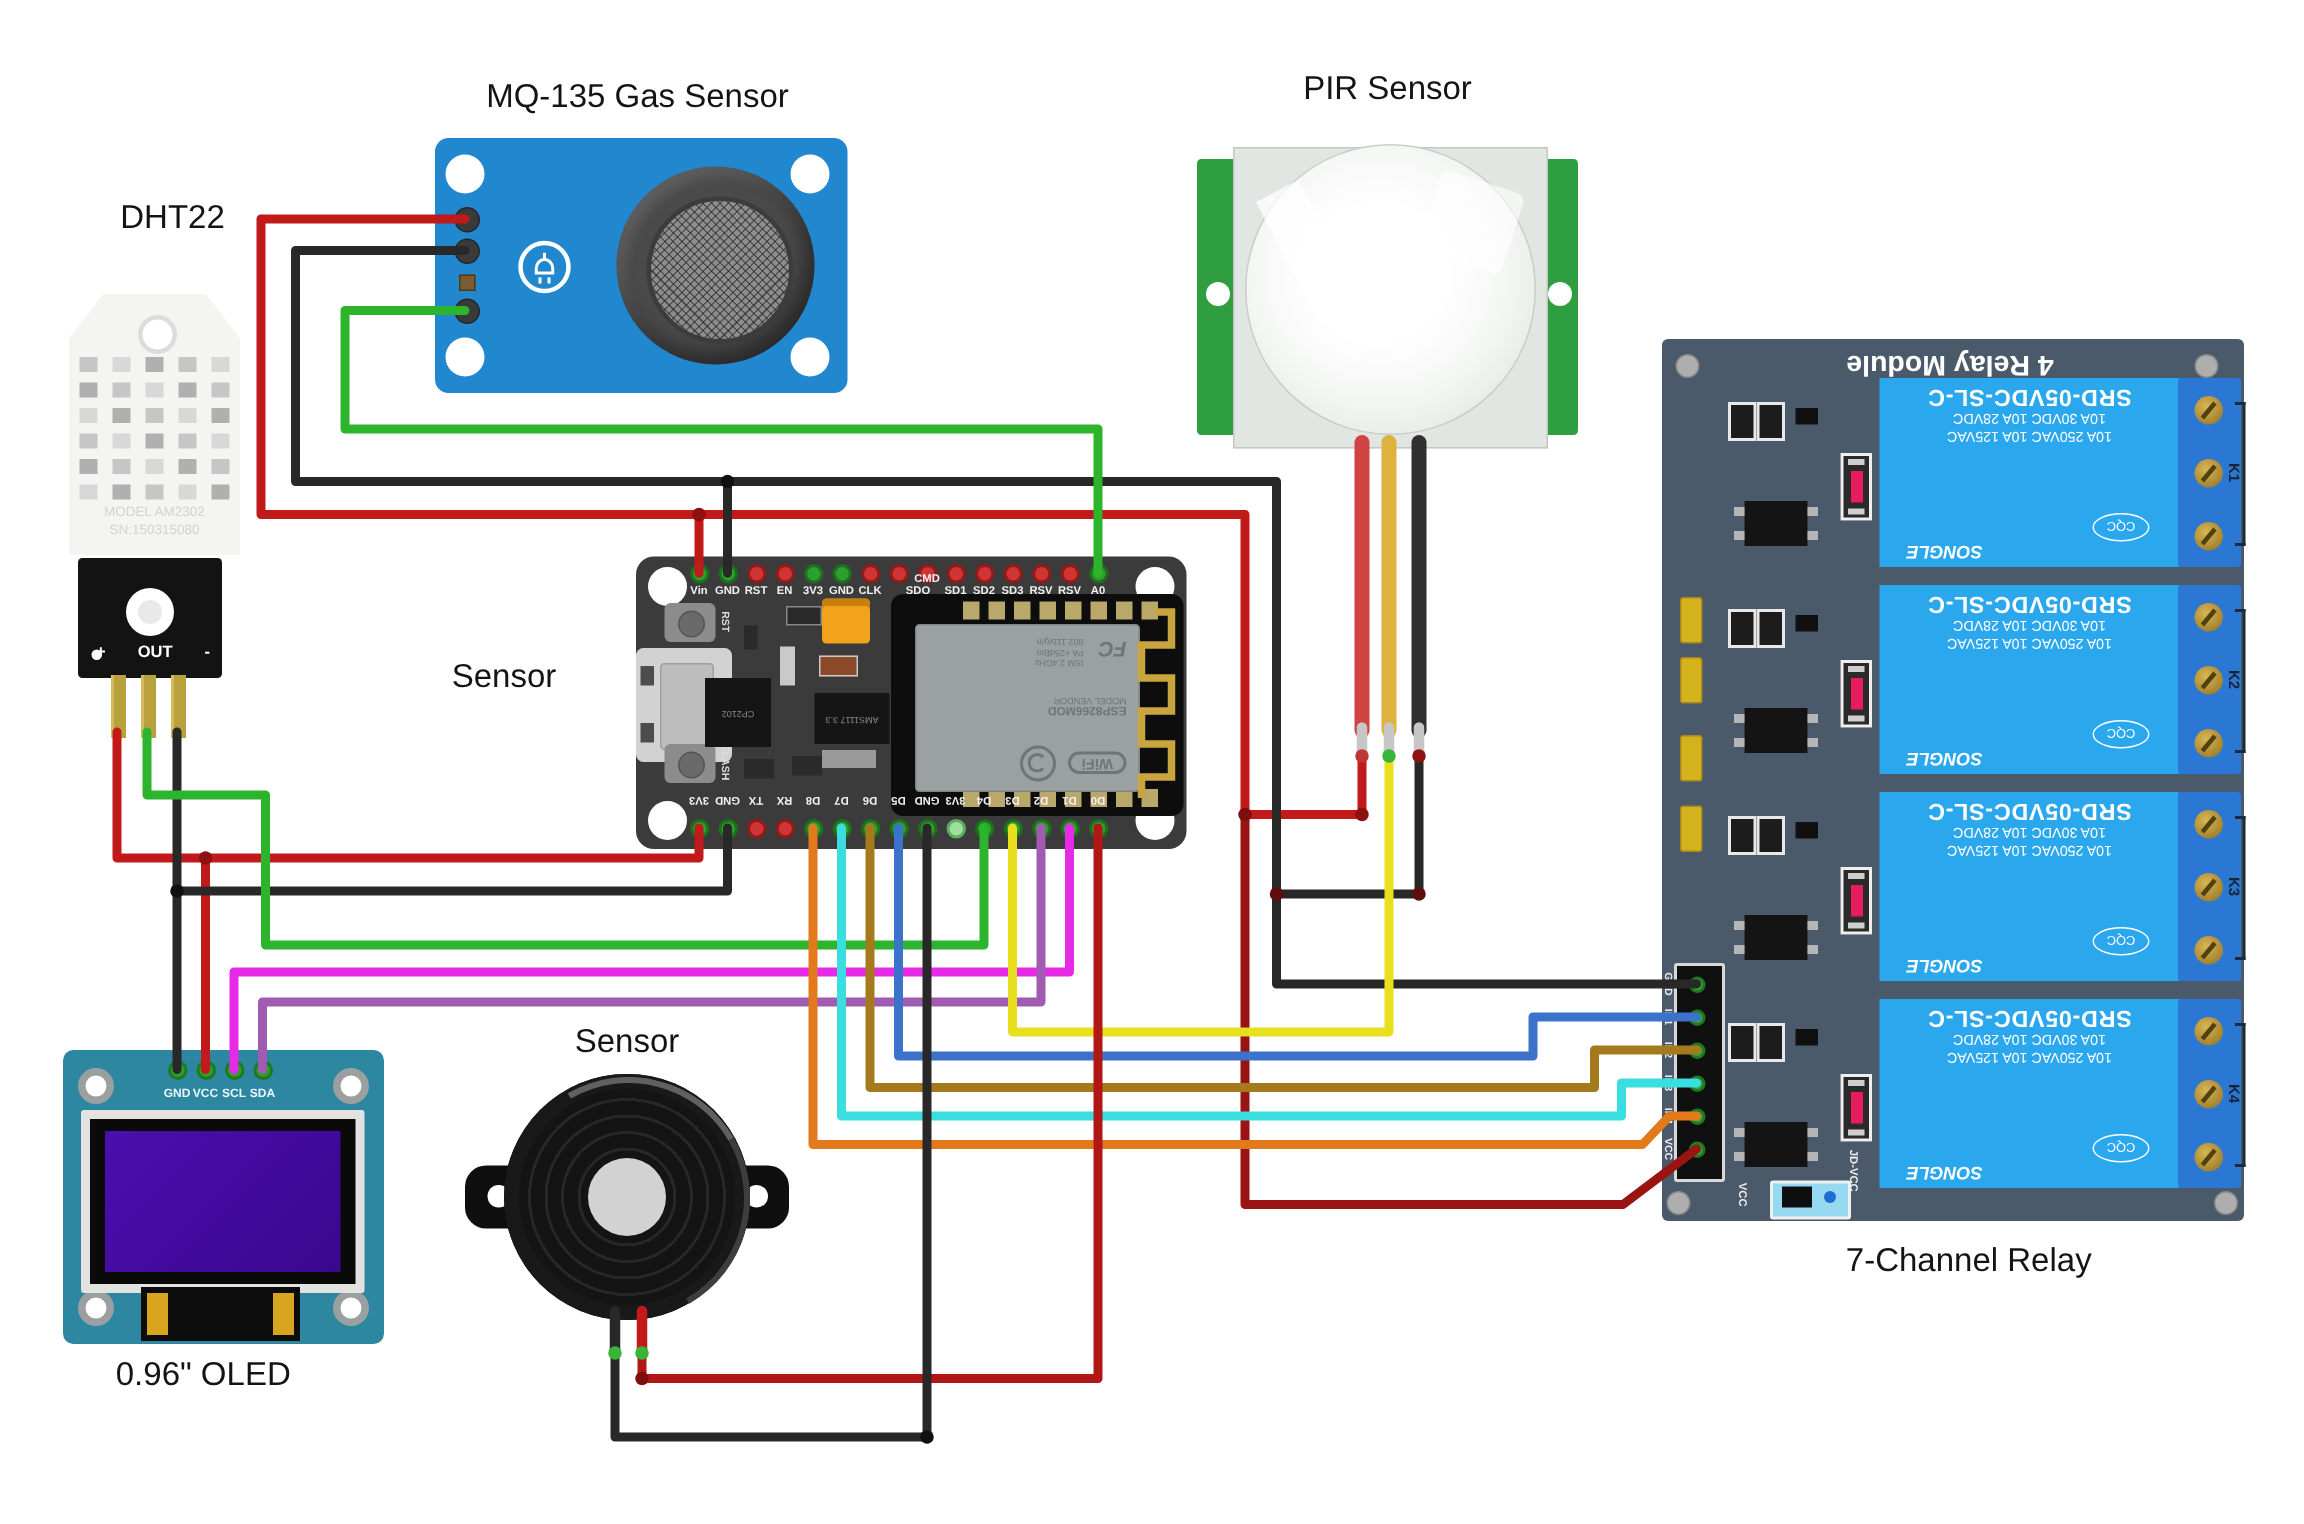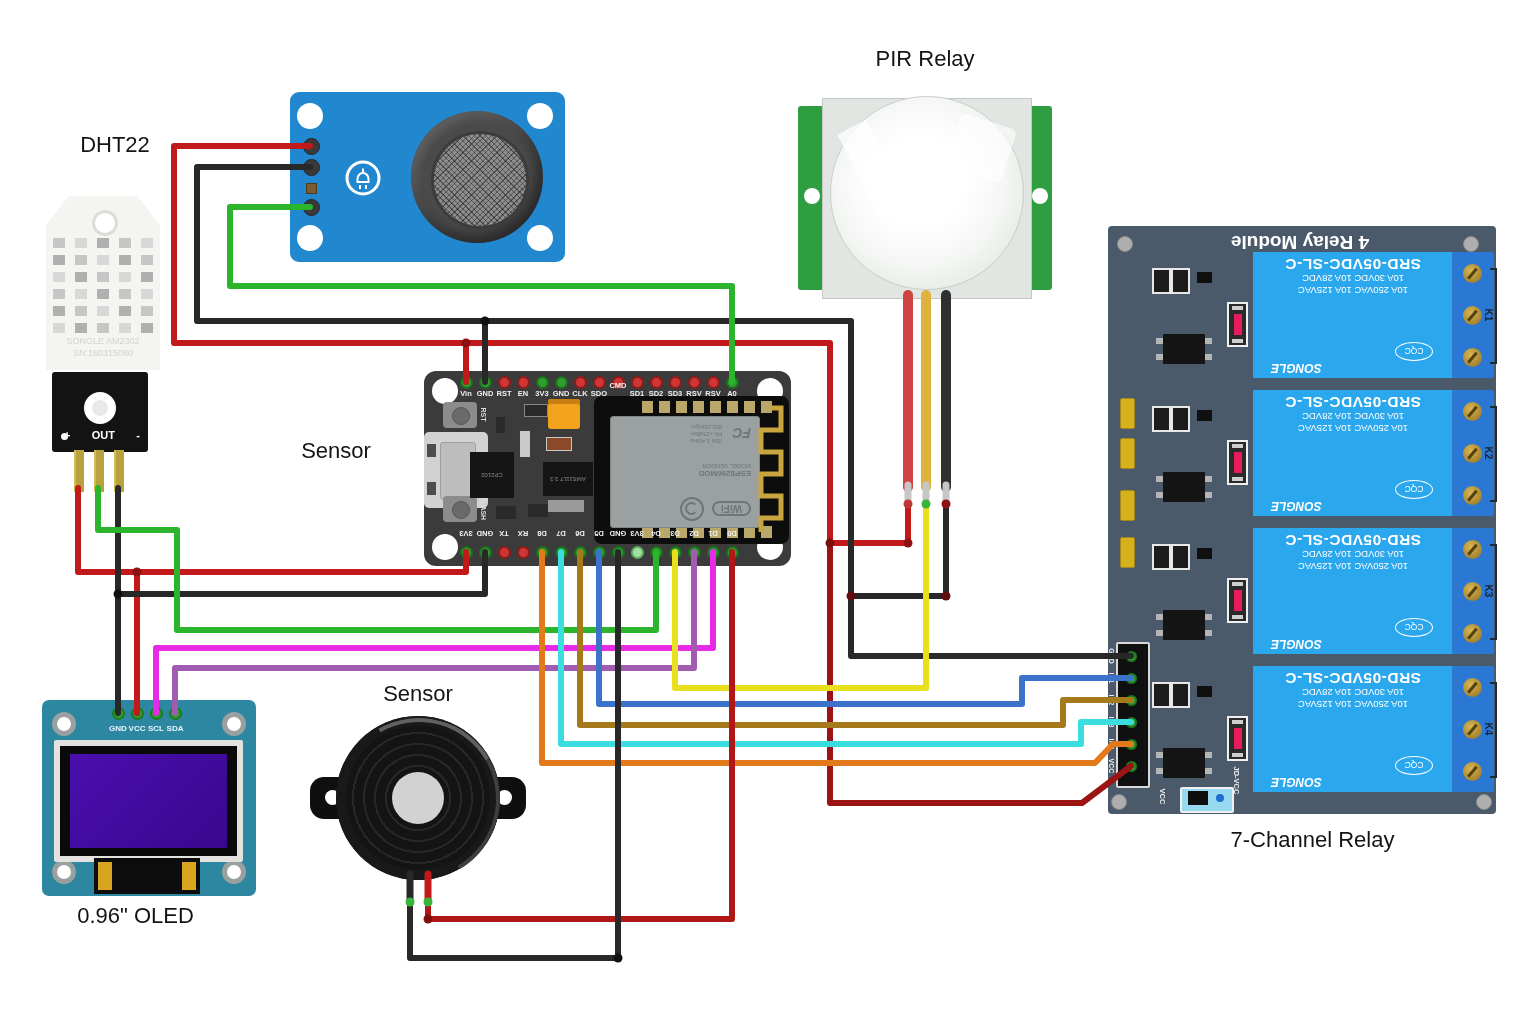--- a/index.html
+++ b/index.html
@@ -118,21 +118,22 @@
   .jlabel{position:absolute;font-size:7.5px;font-weight:bold;color:#ececec;transform:rotate(90deg);
     width:36px;text-align:center;}
   #wires{position:absolute;left:0;top:0;z-index:40;pointer-events:none;}
 </style>
 </head>
 <body>
 
 <div id="canvas">
 
   <div class="cap" style="left:50px;top:132px;width:130px;">DHT22</div>
-  <div class="cap" style="left:810px;top:46px;width:230px;">PIR Relay</div>
+  <div class="cap" style="left:300px;top:51px;width:250px;">MQ-135 Gas Sensor</div>
+  <div class="cap" style="left:810px;top:46px;width:230px;">PIR Sensor</div>
   <div class="cap" style="left:276px;top:438px;width:120px;">Sensor</div>
   <div class="cap" style="left:355px;top:681px;width:126px;">Sensor</div>
   <div class="cap" style="left:53px;top:903px;width:165px;">0.96" OLED</div>
   <div class="cap" style="left:1195px;top:827px;width:235px;">7-Channel Relay</div>
 
   <div>
     <div class="abs dht-body"></div>
     <div class="abs dht-hole"></div>
     <div class="abs dht-grid" id="dht-grid">
         <div style="background: rgb(198, 198, 198);"></div>
@@ -159,21 +160,21 @@
         <div style="background: rgb(198, 198, 198);"></div>
         <div style="background: rgb(216, 216, 216);"></div>
         <div style="background: rgb(176, 176, 176);"></div>
         <div style="background: rgb(198, 198, 198);"></div>
         <div style="background: rgb(216, 216, 216);"></div>
         <div style="background: rgb(176, 176, 176);"></div>
         <div style="background: rgb(198, 198, 198);"></div>
         <div style="background: rgb(216, 216, 216);"></div>
         <div style="background: rgb(176, 176, 176);"></div>
       </div>
-    <div class="abs dht-brand" style="top:336px;">SONGLE AM2302</div>
+    <div class="abs dht-brand" style="top:336px;">MODEL AM2302</div>
     <div class="abs dht-brand" style="top:348px;">SN:150315080</div>
     <div class="abs dht-base"></div>
     <div class="abs dht-bighole"></div>
     <div class="abs dht-bighole-in"></div>
     <div class="abs dht-dot"></div>
     <div class="abs dht-pinrow">
       <span>+</span>
       <span>OUT</span>
       <span>-</span>
     </div>
@@ -301,21 +302,21 @@
         <div class="pin-label" style="left: 67px; top: 18px;">RST</div>
         <div class="pin-dot" style="left: 92.5px; top: 4.5px; background: rgb(207, 53, 53); border: 2px solid rgb(143, 27, 27); box-sizing: border-box;"></div>
         <div class="pin-label" style="left: 86px; top: 18px;">EN</div>
         <div class="pin-dot" style="left: 111.5px; top: 4.5px; background: rgb(46, 158, 46); border: 2px solid rgb(29, 111, 29); box-sizing: border-box;"></div>
         <div class="pin-label" style="left: 105px; top: 18px;">3V3</div>
         <div class="pin-dot" style="left: 130.5px; top: 4.5px; background: rgb(46, 158, 46); border: 2px solid rgb(29, 111, 29); box-sizing: border-box;"></div>
         <div class="pin-label" style="left: 124px; top: 18px;">GND</div>
         <div class="pin-dot" style="left: 149.5px; top: 4.5px; background: rgb(207, 53, 53); border: 2px solid rgb(143, 27, 27); box-sizing: border-box;"></div>
         <div class="pin-label" style="left: 143px; top: 18px;">CLK</div>
         <div class="pin-dot" style="left: 168.5px; top: 4.5px; background: rgb(207, 53, 53); border: 2px solid rgb(143, 27, 27); box-sizing: border-box;"></div>
-        <div class="pin-label" style="left: 162px; top: 18px;">SDO</div>
+        <div class="pin-label" style="left: 175px; top: 18px;">SDO</div>
         <div class="pin-dot" style="left: 187.5px; top: 4.5px; background: rgb(207, 53, 53); border: 2px solid rgb(143, 27, 27); box-sizing: border-box;"></div>
         <div class="pin-label" style="left: 181px; top: 10px;">CMD</div>
         <div class="pin-dot" style="left: 206.5px; top: 4.5px; background: rgb(207, 53, 53); border: 2px solid rgb(143, 27, 27); box-sizing: border-box;"></div>
         <div class="pin-label" style="left: 200px; top: 18px;">SD1</div>
         <div class="pin-dot" style="left: 225.5px; top: 4.5px; background: rgb(207, 53, 53); border: 2px solid rgb(143, 27, 27); box-sizing: border-box;"></div>
         <div class="pin-label" style="left: 219px; top: 18px;">SD2</div>
         <div class="pin-dot" style="left: 244.5px; top: 4.5px; background: rgb(207, 53, 53); border: 2px solid rgb(143, 27, 27); box-sizing: border-box;"></div>
         <div class="pin-label" style="left: 238px; top: 18px;">SD3</div>
         <div class="pin-dot" style="left: 263.5px; top: 4.5px; background: rgb(207, 53, 53); border: 2px solid rgb(143, 27, 27); box-sizing: border-box;"></div>
         <div class="pin-label" style="left: 257px; top: 18px;">RSV</div>

